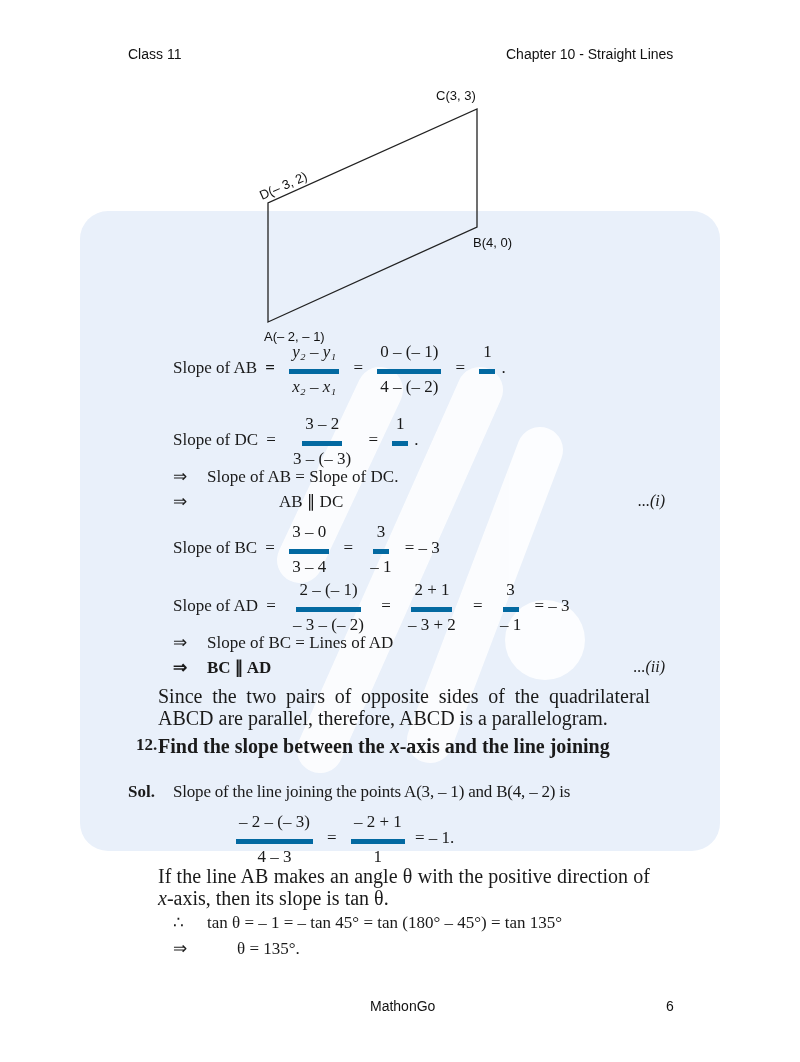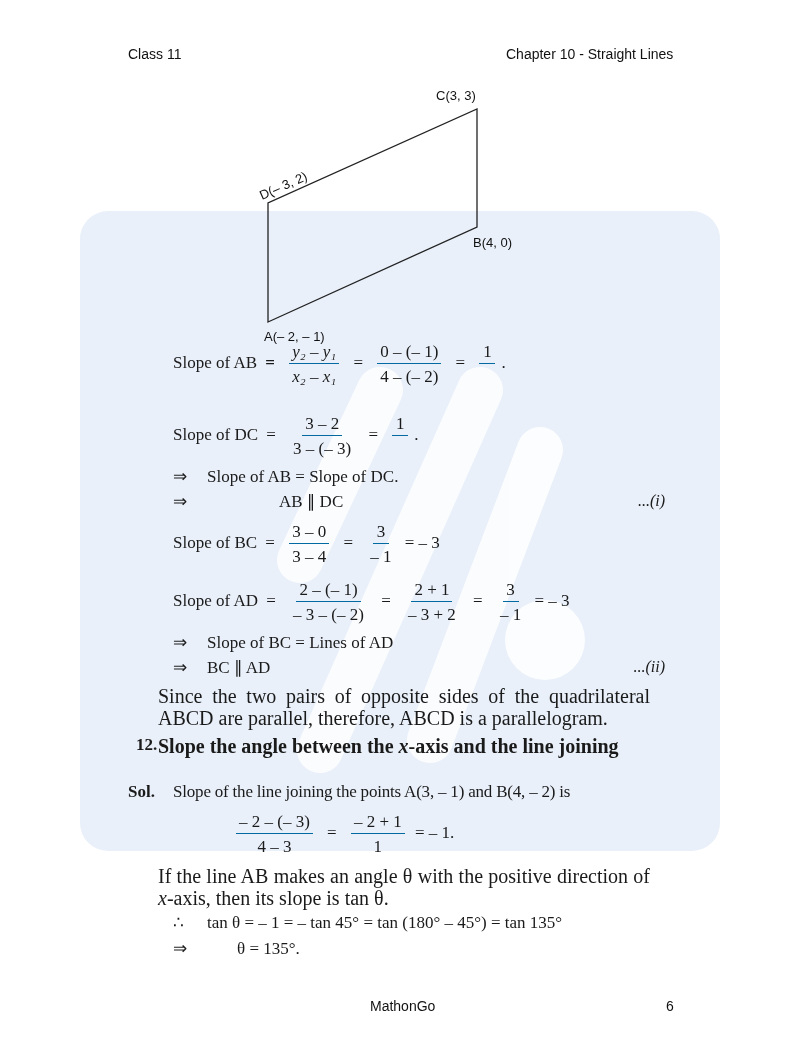--- a/index.html
+++ b/index.html
@@ -5,21 +5,21 @@
   html, body { margin:0; padding:0; background:#ffffff; }
   body { width:800px; height:1062px; position:relative; overflow:hidden; font-family:"Liberation Serif", serif; color:#1a1a1a; }
   .hdr { position:absolute; top:46px; font-family:"Liberation Sans", sans-serif; font-size:14px; color:#111; }
   .ftr { position:absolute; top:998px; font-family:"Liberation Sans", sans-serif; font-size:14px; color:#111; }
   .panel { position:absolute; left:80px; top:211px; width:640px; height:640px; background:#e9f0fa; border-radius:28px; }
   .wm { position:absolute; left:0; top:0; width:800px; height:1062px; pointer-events:none; }
   .diagram { position:absolute; left:0; top:0; width:800px; height:360px; }
   .lbl { font-family:"Liberation Sans", sans-serif; font-size:13px; fill:#111; }
   .line { position:absolute; font-size:17px; white-space:nowrap; line-height:20px; }
   .frac { display:inline-flex; flex-direction:column; align-items:center; vertical-align:middle; margin:0 6px; }
-  .frac .num { padding:0 3px 2px 3px; border-bottom:1px solid #0369a1; line-height:19px; text-align:center; min-width:10px; }
+  .frac .num { padding:0 3px 8px 3px; border-bottom:5px solid #0369a1; line-height:19px; text-align:center; min-width:10px; }
   .frac .den { padding:3px 3px 0 3px; line-height:19px; text-align:center; min-height:19px; }
   .eq { margin:0 4px; }
   .it { font-style:italic; }
   .b { font-weight:bold; }
   .tag { position:absolute; font-size:16px; right:135px; }
   .para { position:absolute; left:158px; width:492px; font-size:20px; line-height:22px; text-align:justify; }
   .arrow { display:inline-block; width:34px; }
 </style>
 </head>
 <body>
@@ -119,30 +119,30 @@
       <span class="num">3</span>
       <span class="den">– 1</span>
     </span>
   <span>= – 3</span>
 </div>
 
 <div class="line" style="left:173px; top:633px;">
   <span class="arrow">⇒</span><span>Slope of BC = Lines of AD</span>
 </div>
 
-<div class="line" style="left:173px; top:658px;">
+<div class="line" style="left:173px; top:658px;font-weight:bold;">
   <span class="arrow">⇒</span><span>BC ∥ AD</span>
 </div>
 <div class="tag it" style="top:658px;">...(ii)</div>
 
 <div class="para" style="top:685px;">Since the two pairs of opposite sides of the quadrilateral ABCD are parallel, therefore, ABCD is a parallelogram.</div>
 
 <div class="line b" style="left:136px; top:735px;">12.</div>
 <div class="para b" style="top:735px;">
-  <span>Slope the angle between the </span><span class="it">x</span><span>-axis and the line joining</span><br>
+  <span>Find the slope between the </span><span class="it">x</span><span>-axis and the line joining</span><br>
 </div>
 
 <div class="line b" style="left:128px; top:782px;">Sol.</div>
 <div class="line" style="left:173px; top:782px; letter-spacing:-0.2px;">Slope of the line joining the points A(3, – 1) and B(4, – 2) is</div>
 
 <div class="line" style="left:230px; top:812px;">
   <span class="frac">
       <span class="num">– 2 – (– 3)</span>
       <span class="den">4 – 3</span>
     </span>

